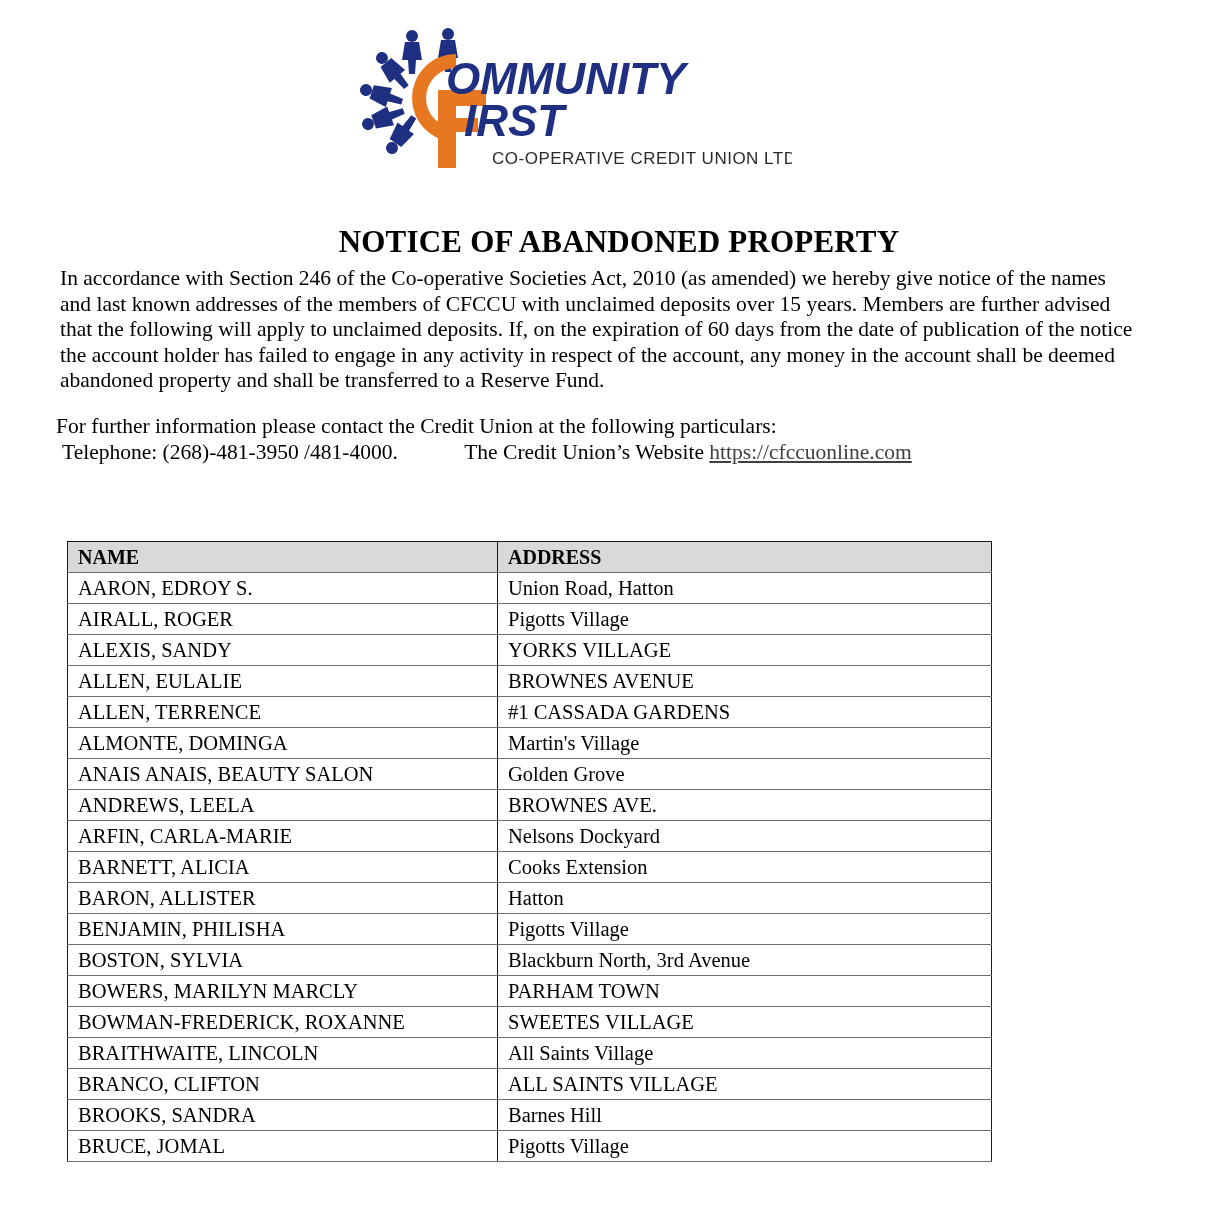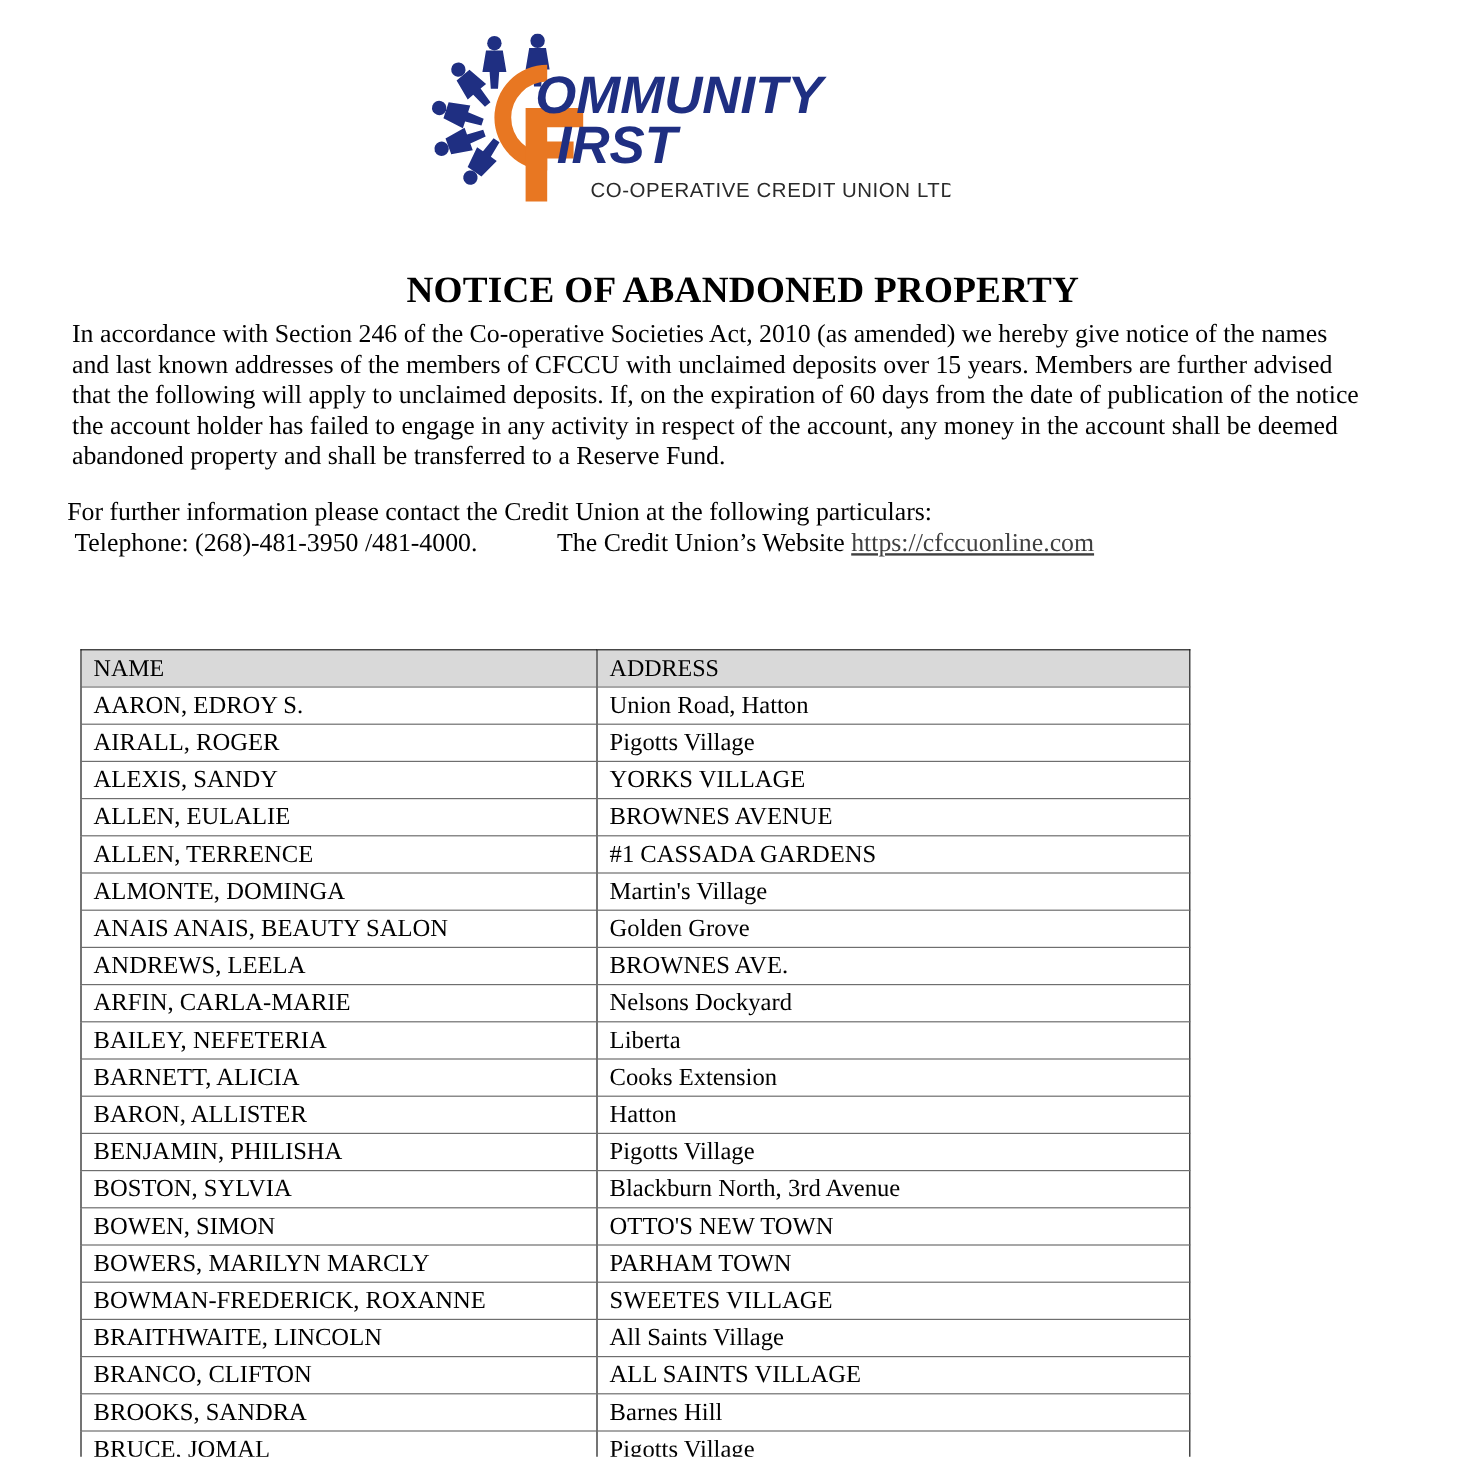--- a/index.html
+++ b/index.html
@@ -101,21 +101,21 @@
     padding: 3px 0 3px 10px;
     height: 24px;
     vertical-align: middle;
     text-align: left;
     font-weight: normal;
     white-space: nowrap;
     overflow: hidden;
   }
   .data-table thead th {
     background: #d9d9d9;
-    font-weight: normal;
+    font-weight: bold;
     font-size: 20px;
     border-top-color: #1a1a1a;
   }
   .data-table tbody td {
     font-size: 20.5px;
   }
 </style>
 </head>
 <body>
 
@@ -221,44 +221,36 @@
         </tr>
         <tr>
           <td>ANDREWS, LEELA</td>
           <td>BROWNES AVE.</td>
         </tr>
         <tr>
           <td>ARFIN, CARLA-MARIE</td>
           <td>Nelsons Dockyard</td>
         </tr>
         <tr>
-          <td>BAILEY, NEFETERIA</td>
-          <td>Liberta</td>
-        </tr>
-        <tr>
           <td>BARNETT, ALICIA</td>
           <td>Cooks Extension</td>
         </tr>
         <tr>
           <td>BARON, ALLISTER</td>
           <td>Hatton</td>
         </tr>
         <tr>
           <td>BENJAMIN, PHILISHA</td>
           <td>Pigotts Village</td>
         </tr>
         <tr>
           <td>BOSTON, SYLVIA</td>
           <td>Blackburn North, 3rd Avenue</td>
         </tr>
         <tr>
-          <td>BOWEN, SIMON</td>
-          <td>OTTO'S NEW TOWN</td>
-        </tr>
-        <tr>
           <td>BOWERS, MARILYN MARCLY</td>
           <td>PARHAM TOWN</td>
         </tr>
         <tr>
           <td>BOWMAN-FREDERICK, ROXANNE</td>
           <td>SWEETES VILLAGE</td>
         </tr>
         <tr>
           <td>BRAITHWAITE, LINCOLN</td>
           <td>All Saints Village</td>

